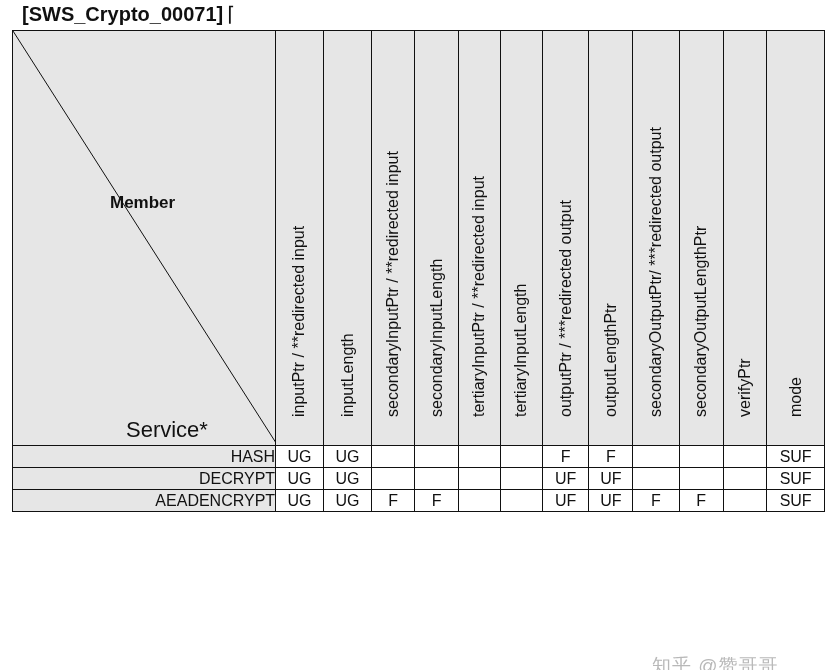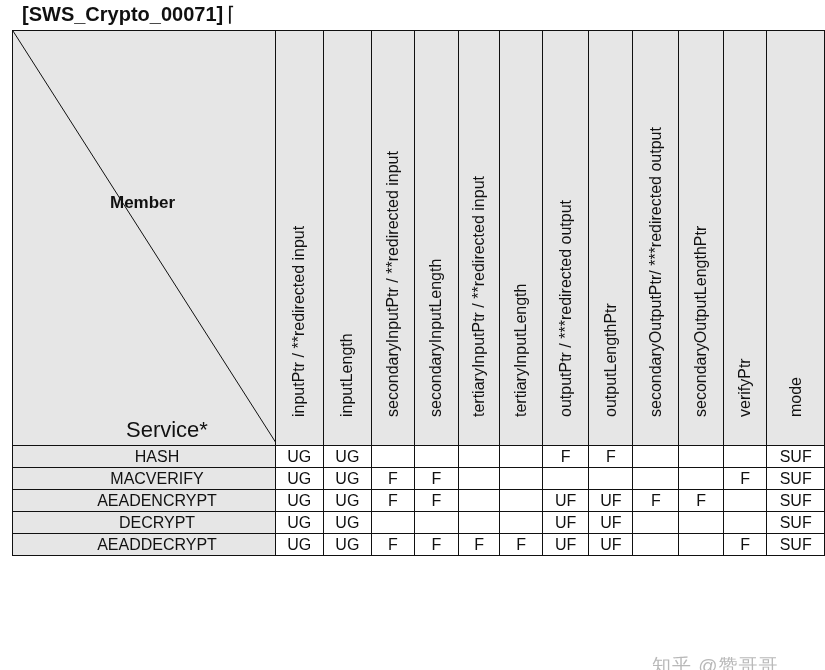--- a/index.html
+++ b/index.html
@@ -12,21 +12,21 @@
   td, th { border:1px solid #111; padding:0; margin:0; }
   th { background:#e6e6e6; font-weight:normal; vertical-align:bottom; height:414px; position:relative; }
   th.corner { width:264px; background:#e6e6e6; }
   .corner svg { position:absolute; left:0; top:0; }
   .corner .member { position:absolute; left:97px; top:162px; font-weight:bold; font-size:17px; }
   .corner .service { position:absolute; left:113px; bottom:2px; font-weight:normal; font-size:22px; }
   .vh { position:absolute; left:0; right:0; bottom:10px; height:0; }
   .vh span { position:absolute; left:50%; bottom:0; transform-origin:0 0;
              transform: rotate(-90deg) translateY(-50%); white-space:nowrap; font-size:16px; }
   td { height:21px; font-size:16px; text-align:center; line-height:21px; background:#fff; }
-  td.svc { background:#e6e6e6; text-align:center; padding-left:26px; font-size:16px; }
+  td.svc { background:#e6e6e6; text-align:right; padding-left:26px; font-size:16px; }
   .watermark { position:absolute; left:652px; top:653px; font-size:19px; color:rgba(160,160,160,0.75);
                white-space:nowrap; pointer-events:none; letter-spacing:1px; }
 </style>
 </head>
 <body>
 
 <div class="title">
   <span>[SWS_Crypto_00071]</span><span class="bracket">⌈</span>
 </div>
 
@@ -112,75 +112,45 @@
         <td></td>
         <td></td>
         <td>F</td>
         <td>F</td>
         <td></td>
         <td></td>
         <td></td>
         <td>SUF</td>
       </tr>
       <tr>
-        <td class="svc">MACVERIFY</td>
+        <td class="svc">DECRYPT</td>
         <td>UG</td>
         <td>UG</td>
-        <td>F</td>
-        <td>F</td>
         <td></td>
         <td></td>
         <td></td>
         <td></td>
+        <td>UF</td>
+        <td>UF</td>
         <td></td>
         <td></td>
-        <td>F</td>
+        <td></td>
         <td>SUF</td>
       </tr>
       <tr>
         <td class="svc">AEADENCRYPT</td>
         <td>UG</td>
         <td>UG</td>
         <td>F</td>
         <td>F</td>
         <td></td>
         <td></td>
         <td>UF</td>
         <td>UF</td>
         <td>F</td>
         <td>F</td>
         <td></td>
         <td>SUF</td>
       </tr>
-      <tr>
-        <td class="svc">DECRYPT</td>
-        <td>UG</td>
-        <td>UG</td>
-        <td></td>
-        <td></td>
-        <td></td>
-        <td></td>
-        <td>UF</td>
-        <td>UF</td>
-        <td></td>
-        <td></td>
-        <td></td>
-        <td>SUF</td>
-      </tr>
-      <tr>
-        <td class="svc">AEADDECRYPT</td>
-        <td>UG</td>
-        <td>UG</td>
-        <td>F</td>
-        <td>F</td>
-        <td>F</td>
-        <td>F</td>
-        <td>UF</td>
-        <td>UF</td>
-        <td></td>
-        <td></td>
-        <td>F</td>
-        <td>SUF</td>
-      </tr>
     </tbody>
 </table>
 
 <div class="watermark">知乎 @赞哥哥</div>
 
 </body></html>

